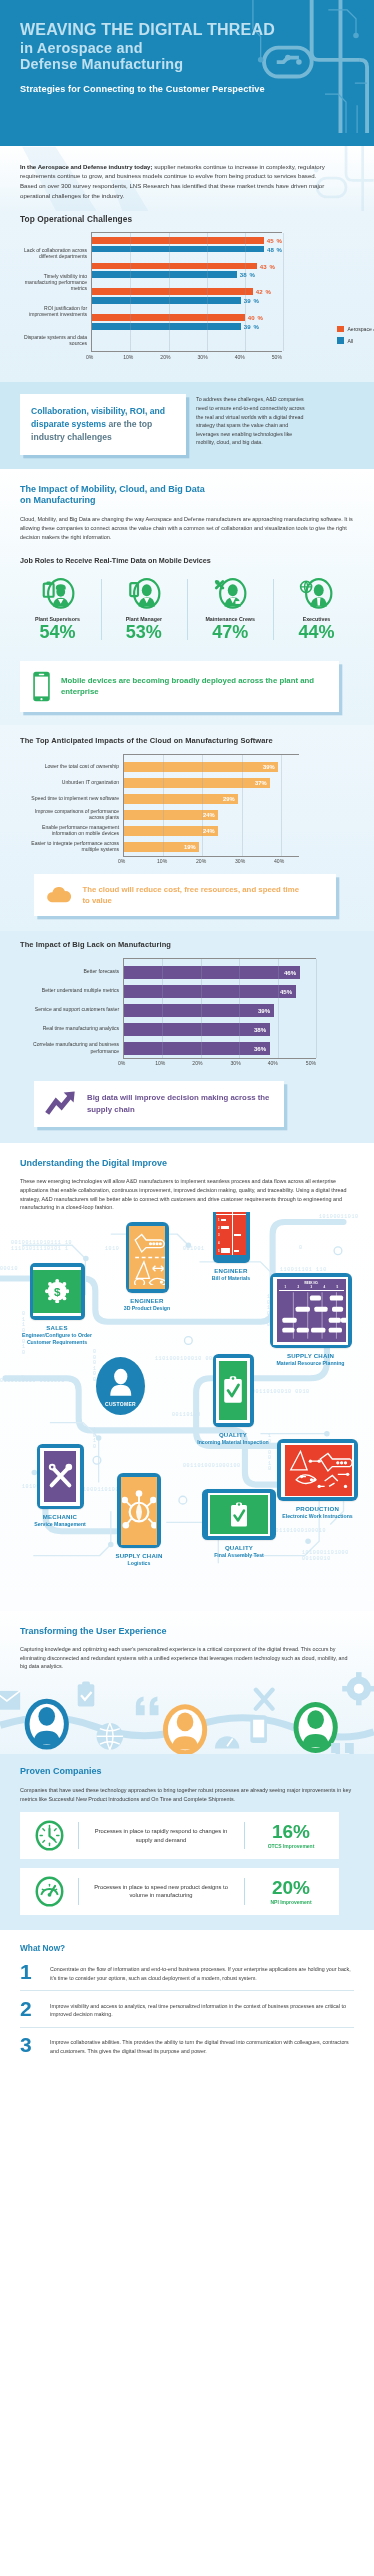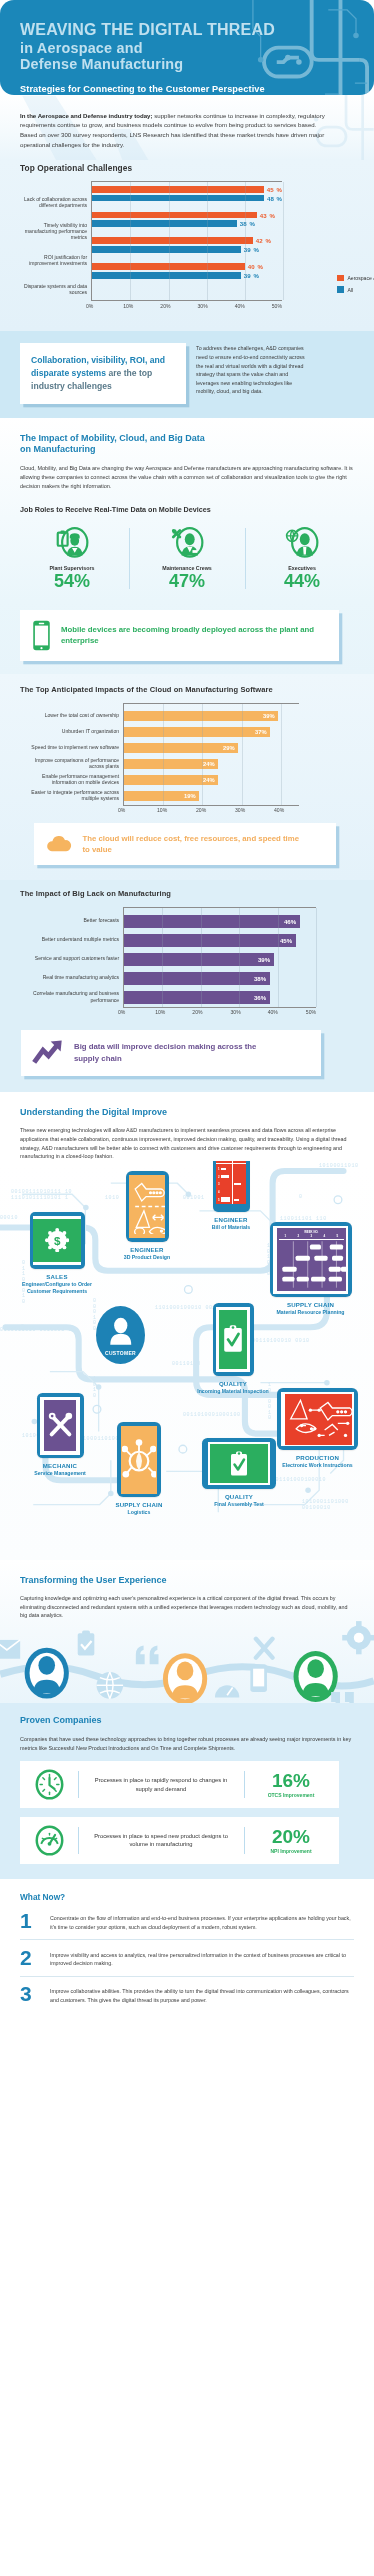--- a/index.html
+++ b/index.html
@@ -5,21 +5,21 @@
   * { box-sizing: border-box; margin: 0; padding: 0; }
   body {
     width: 374px; height: 2576px;
     font-family: "Liberation Sans", sans-serif;
     background: #ffffff; overflow: hidden; position: relative;
   }
   .page { width: 374px; position: relative; }
 
   
   .header {
-    background: #1b87b9; height: 95px; position: relative; overflow: hidden; border-radius: 14px;
+    background: #1b87b9; height: 146px; position: relative; overflow: hidden;
   }
   .header-circuit { position: absolute; right: 0; top: 0; width: 128px; height: 133px; opacity: .55; }
   .h-title {
     color: #bfe0ef; font-size: 16px; font-weight: bold; letter-spacing: 0.2px;
     padding: 22px 0 0 20px; line-height: 1.02;
   }
   .h-title .l2, .h-title .l3 { display:block; font-size: 14.4px; margin-top: 2.2px; }
   .h-sub {
     color: #ffffff; font-size: 9.2px; font-weight: bold;
     padding: 12.2px 0 0 20px; letter-spacing: 0.1px;
@@ -350,20 +350,31 @@
       </svg>
       <div class="role-name">Plant Supervisors</div>
       <div class="role-pct">54%</div>
     </div>
     <div class="role">
       <svg width="34" height="32" viewBox="0 0 62 58">
         <ellipse cx="36" cy="28" rx="23" ry="26" fill="none" stroke="#2bae5f" stroke-width="4"></ellipse>
         <ellipse cx="36" cy="22" rx="9" ry="11" fill="#2bae5f"></ellipse>
         <path d="M21 52 q1-16 15-17 t15 17z" fill="#2bae5f"></path>
         <path d="M31 36 l5 10 l5-10" fill="#fff"></path>
+        <rect x="6" y="9" width="14" height="24" rx="3" fill="none" stroke="#2bae5f" stroke-width="4"></rect>
+      </svg>
+      <div class="role-name">Plant Manager</div>
+      <div class="role-pct">53%</div>
+    </div>
+    <div class="role">
+      <svg width="34" height="32" viewBox="0 0 62 58">
+        <ellipse cx="36" cy="28" rx="23" ry="26" fill="none" stroke="#2bae5f" stroke-width="4"></ellipse>
+        <ellipse cx="36" cy="22" rx="9" ry="11" fill="#2bae5f"></ellipse>
+        <path d="M21 52 q1-16 15-17 t15 17z" fill="#2bae5f"></path>
+        <path d="M31 36 l5 10 l5-10" fill="#fff"></path>
         <rect x="41" y="42" width="9" height="5" fill="#fff"></rect>
         <path d="M6 6 l12 12 M18 6 l-12 12" stroke="#2bae5f" stroke-width="5" stroke-linecap="round"></path>
         <circle cx="8" cy="8" r="4" fill="#2bae5f"></circle>
       </svg>
       <div class="role-name">Maintenance Crews</div>
       <div class="role-pct">47%</div>
     </div>
     <div class="role">
       <svg width="34" height="32" viewBox="0 0 62 58">
         <ellipse cx="36" cy="28" rx="23" ry="26" fill="none" stroke="#2bae5f" stroke-width="4"></ellipse>
@@ -516,21 +527,21 @@
           <span style="width:39px;">20%</span>
           <span style="width:38px;">30%</span>
           <span style="width:39px;">40%</span>
           <span>50%</span>
         </div>
       </div>
     </div>
   </div>
 
   <div class="sec-callout-purple">
-    <div class="cal-wide" style="margin-left:1px;width:300px;">
+    <div class="cal-wide" style="margin-left:14px;width:250px;">
       <svg width="33" height="27" viewBox="0 0 60 48">
         <path d="M4 42 L20 20 L30 30 L48 8" stroke="#6b5191" stroke-width="9" fill="none" stroke-linejoin="miter"></path>
         <path d="M34 4 L54 2 L52 22 Z" fill="#6b5191"></path>
       </svg>
       <div class="ct purple" style="max-width:183px;">Big data will improve decision making across the supply chain</div>
     </div>
   </div>
 
   <div class="sec-dt">
     <div class="h2-blue">Understanding the Digital Improve</div>

